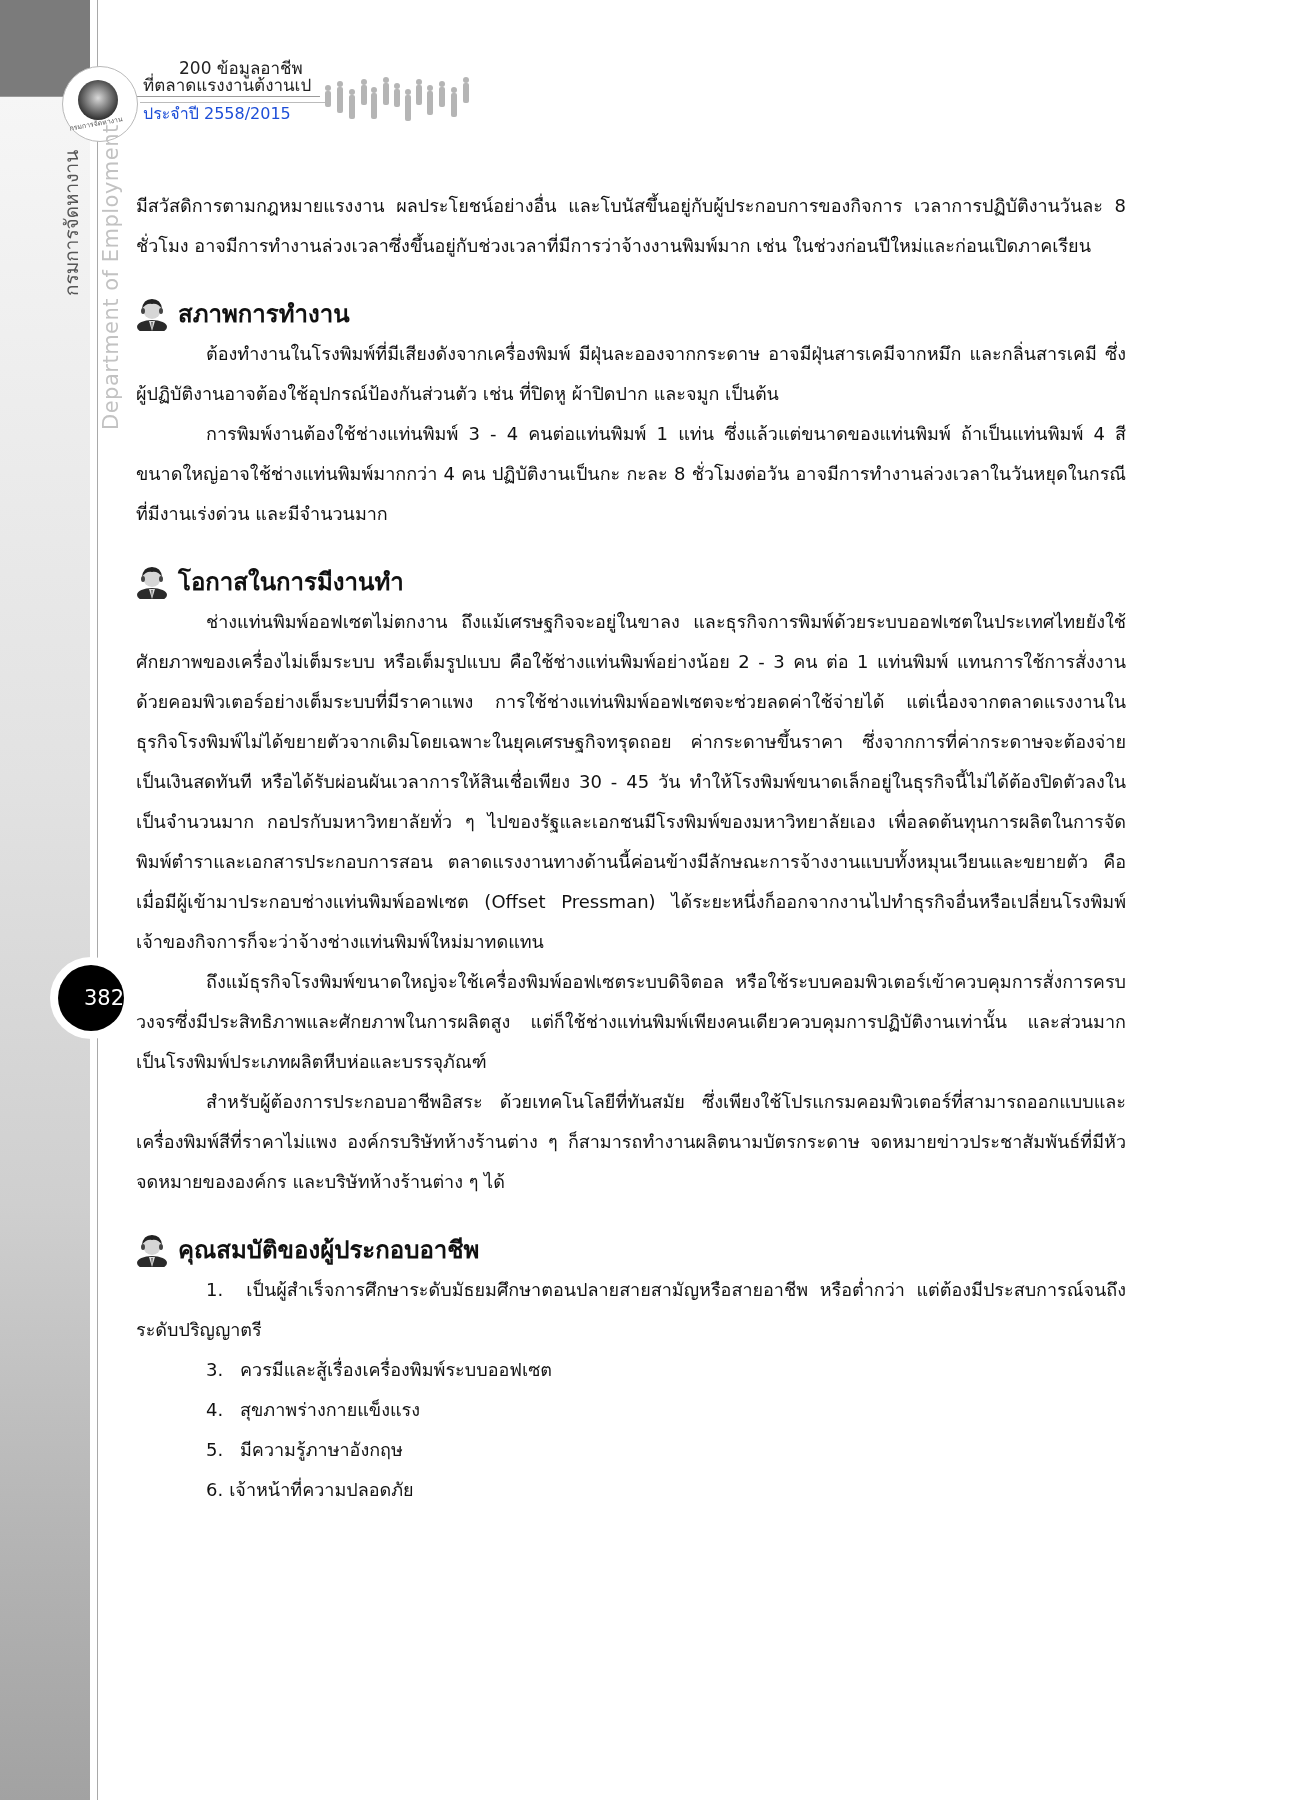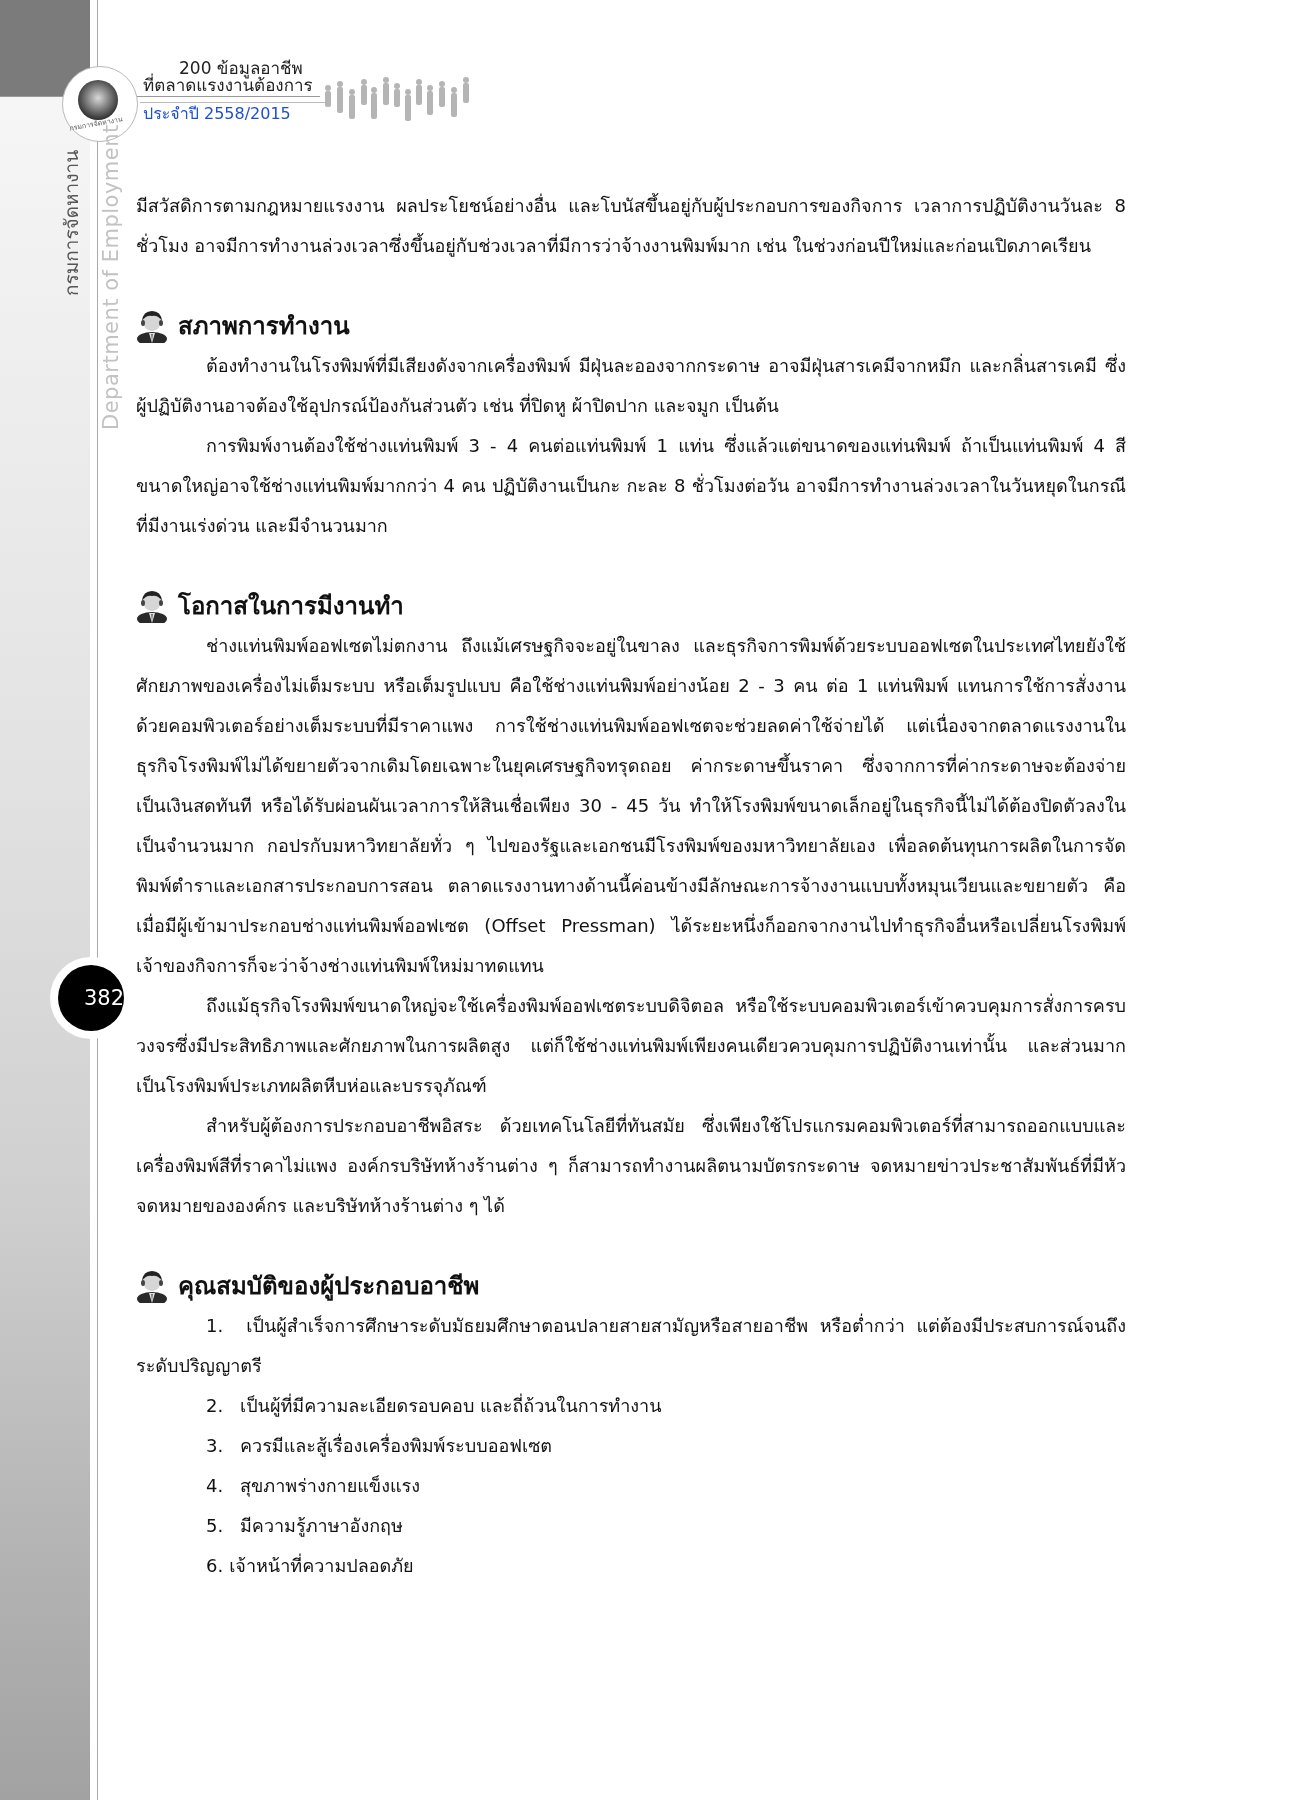--- a/index.html
+++ b/index.html
@@ -62,42 +62,42 @@
     position: absolute; left: 58px; top: 965px; width: 66px; height: 66px; border-radius: 50%;
     background: #000; color: #fff; font-size: 21px; text-align: right; line-height: 66px;
   }
   .content {
     position: absolute; left: 136px; top: 186px; width: 990px;
     font-size: 18px; line-height: 40px; color: #111;
   }
   .content p { margin: 0; text-align: justify; text-align-last: left; }
   .indent { text-indent: 70px; }
   .section-head {
-    display: flex; align-items: center; height: 40px; margin-top: 40px; margin-bottom: 0;
+    display: flex; align-items: center; height: 40px; margin-top: 28px; margin-bottom: 0;
   }
   .section-head .title { font-size: 24px; font-weight: bold; margin-left: 10px; color: #111; }
   .person-icon { width: 32px; height: 34px; display: inline-block; }
   .list-item { padding-left: 70px; }
   .list-item .num { display: inline-block; width: 34px; }
   .list-item.tight .num { width: auto; margin-right: 6px; }
 </style>
 </head>
 <body>
 
 <div class="side-top"></div>
 <div class="side-strip"></div>
 <div class="vline"></div>
 <div class="hline"></div>
 
 <div>
   <div class="logo-ring"></div>
   <div class="logo-emblem"></div>
   <div class="logo-caption">กรมการจัดหางาน</div>
   <div class="hdr-title1">200 ข้อมูลอาชีพ</div>
-  <div class="hdr-title2">ที่ตลาดแรงงานต้องการ</div>
+  <div class="hdr-title2">ที่ตลาดแรงงานต้งานเป</div>
   <div class="hline2"></div>
   <div class="hdr-year">ประจำปี 2558/2015</div>
   <svg class="crowd" viewBox="0 0 155 52">
     <g fill="#b5b5b5">
       <circle cx="8" cy="14" r="3"></circle>
         <rect x="5" y="17" width="6" height="16" rx="2"></rect>
       <circle cx="20" cy="10" r="3"></circle>
         <rect x="17" y="13" width="6" height="26" rx="2"></rect>
       <circle cx="32" cy="18" r="3"></circle>
         <rect x="29" y="21" width="6" height="24" rx="2"></rect>
@@ -174,23 +174,20 @@
       <path d="M6 12 Q7 2 16 2 Q25 2 26 12 Q22 6 16 7 Q10 6 6 12 Z" fill="#222"></path>
       <ellipse cx="7" cy="14" rx="2" ry="3" fill="#444"></ellipse>
       <ellipse cx="25" cy="14" rx="2" ry="3" fill="#444"></ellipse>
     </svg>
     <span class="title">คุณสมบัติของผู้ประกอบอาชีพ</span>
   </div>
   <p class="indent">
     <span>1.</span>&nbsp;&nbsp;<span>เป็นผู้สำเร็จการศึกษาระดับมัธยมศึกษาตอนปลายสายสามัญหรือสายอาชีพ หรือต่ำกว่า แต่ต้องมีประสบการณ์จนถึงระดับปริญญาตรี</span>
   </p>
   <div class="list-item">
-    <span class="num">2.</span><span>เป็นผู้ที่มีความละเอียดรอบคอบ และถี่ถ้วนในการทำงาน</span>
-  </div>
-  <div class="list-item">
     <span class="num">3.</span><span>ควรมีและสู้เรื่องเครื่องพิมพ์ระบบออฟเซต</span>
   </div>
   <div class="list-item">
     <span class="num">4.</span><span>สุขภาพร่างกายแข็งแรง</span>
   </div>
   <div class="list-item">
     <span class="num">5.</span><span>มีความรู้ภาษาอังกฤษ</span>
   </div>
   <div class="list-item tight">
     <span class="num">6.</span><span>เจ้าหน้าที่ความปลอดภัย</span>

